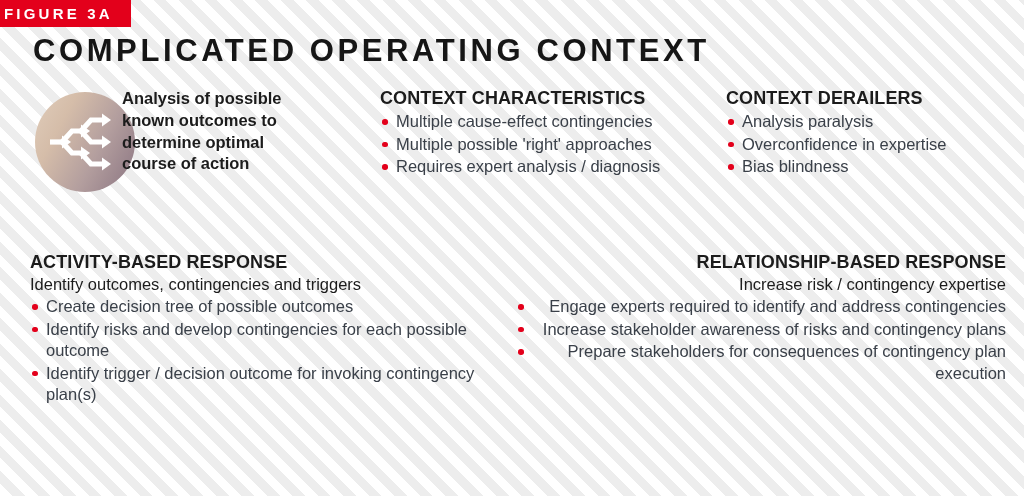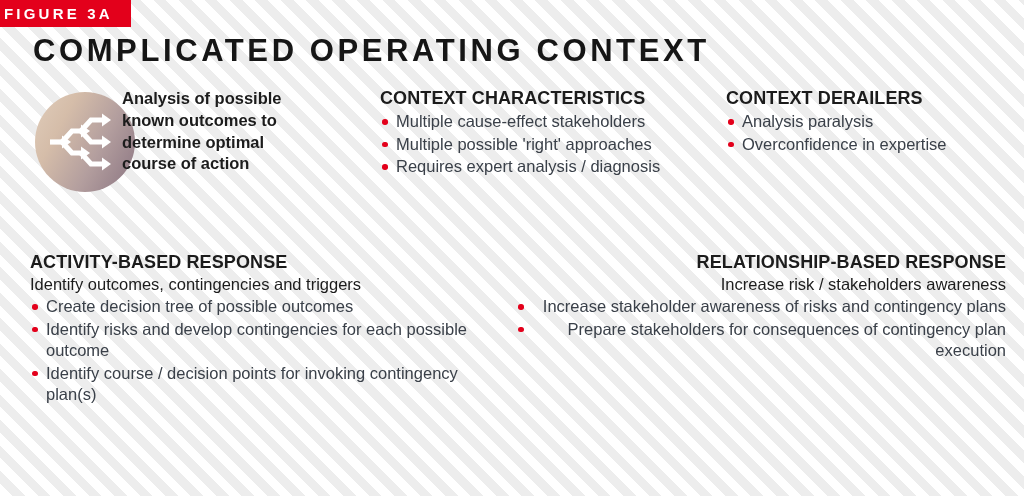--- a/index.html
+++ b/index.html
@@ -162,46 +162,48 @@
         <polygon points="54,48.5 54,61.5 63,55"></polygon>
       </g>
     </svg>
   </div>
 
   <div class="icon-caption">Analysis of possible known outcomes to determine optimal course of action</div>
 
   <div id="ctx-characteristics">
     <div class="col-head">CONTEXT CHARACTERISTICS</div>
     <ul class="bullets">
-      <li>Multiple cause-effect stakeholders</li>
+      <li>Multiple cause-effect contingencies</li>
       <li>Multiple possible 'right' approaches</li>
       <li>Requires expert analysis / diagnosis</li>
     </ul>
   </div>
 
   <div id="ctx-derailers">
     <div class="col-head">CONTEXT DERAILERS</div>
     <ul class="bullets">
       <li>Analysis paralysis</li>
       <li>Overconfidence in expertise</li>
+      <li>Bias blindness</li>
     </ul>
   </div>
 
   <div id="activity-response">
     <div class="col-head">ACTIVITY-BASED RESPONSE</div>
     <div class="col-sub">Identify outcomes, contingencies and triggers</div>
     <ul class="bullets">
       <li>Create decision tree of possible outcomes</li>
       <li>Identify risks and develop contingencies for each possible outcome</li>
-      <li>Identify course / decision points for invoking contingency plan(s)</li>
+      <li>Identify trigger / decision outcome for invoking contingency plan(s)</li>
     </ul>
   </div>
 
   <div id="relationship-response">
     <div class="col-head">RELATIONSHIP-BASED RESPONSE</div>
-    <div class="col-sub">Increase risk / stakeholders awareness</div>
-    <ul class="bullets">
+    <div class="col-sub">Increase risk / contingency expertise</div>
+    <ul class="bullets">
+      <li>Engage experts required to identify and address contingencies</li>
       <li>Increase stakeholder awareness of risks and contingency plans</li>
       <li>Prepare stakeholders for consequences of contingency plan execution</li>
     </ul>
   </div>
 
 </div>
 
 </body></html>

